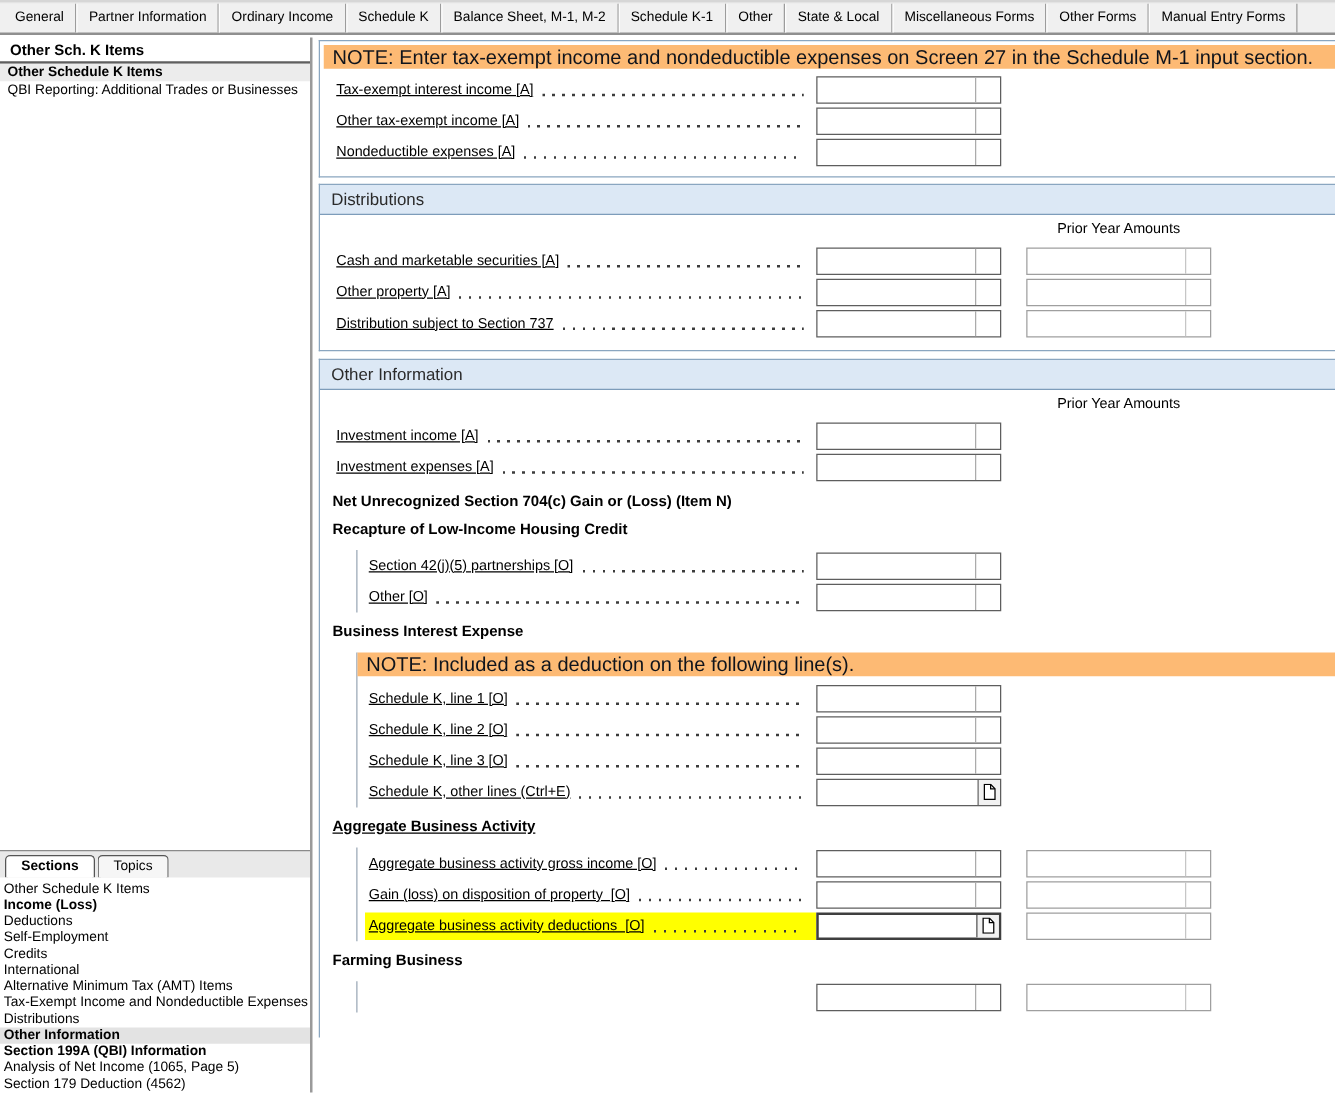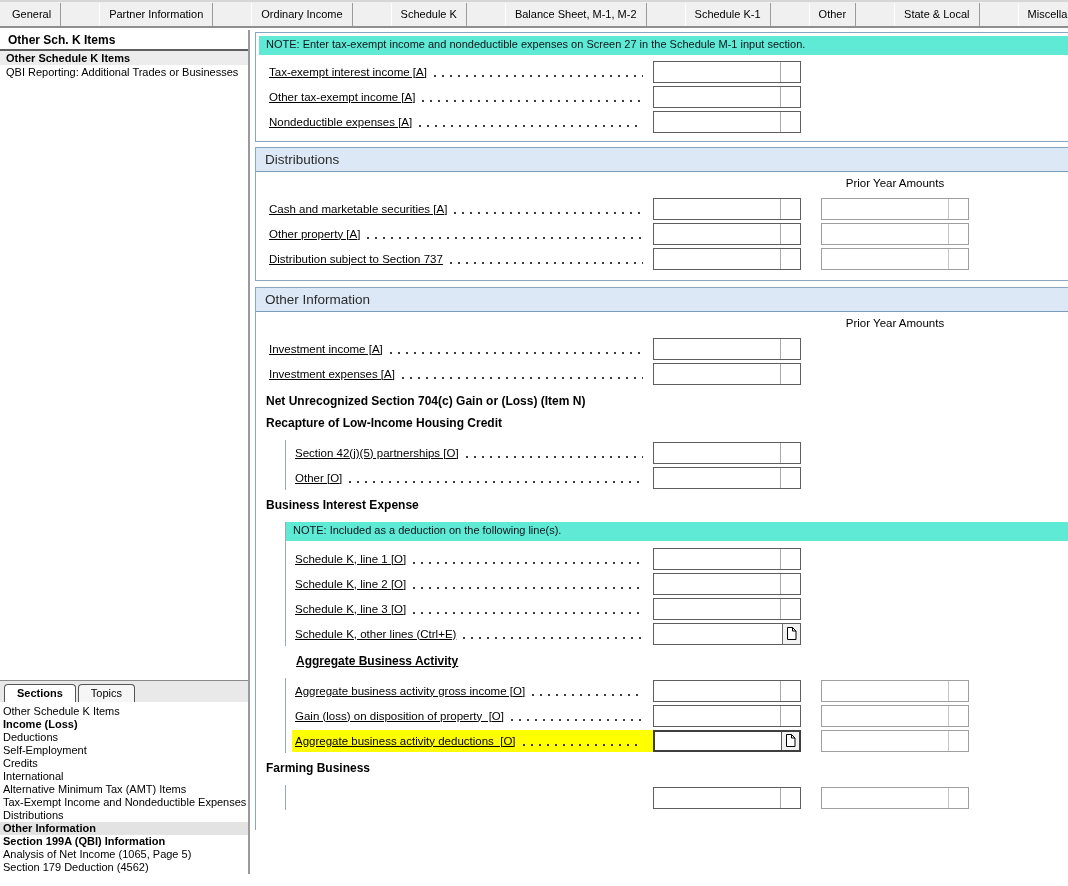--- a/index.html
+++ b/index.html
@@ -2,21 +2,21 @@
 <html><head>
 <meta charset="utf-8">
 <style>
   * { box-sizing: border-box; margin: 0; padding: 0; }
   html,body { width:1068px; height:886px; overflow:hidden; background:#fff;
               font-family:"Liberation Sans", sans-serif; color:#000; }
 
   
   .topedge { height:3px; background:#d6d6d6; border-bottom:1px solid #efefef; }
   .tabbar { height:25px; background:#f0f0f0; display:flex; align-items:stretch;
-            border-bottom:2px solid #8f8f8f; padding-left:3px;gap:38px; }
+            border-bottom:2px solid #8f8f8f; padding-left:3px; }
   .toptab { font-size:11px; line-height:22px; padding:0 9px; white-space:nowrap;
             border-right:1px solid #9c9c9c; border-left:1px solid #fdfdfd; cursor:default; }
   .toptab:first-child { border-left:none; }
 
   
   .sidebar { position:absolute; left:0; top:30px; bottom:12px; width:250px; background:#fff;
              border-right:2px solid #9a9a9a; display:flex; flex-direction:column; }
   .main { position:absolute; left:252px; top:30px; right:0; bottom:0; background:#fff; overflow:hidden; }
 
   
@@ -36,21 +36,21 @@
   .sec-item.selected { background:#e3e3e3; }
 
   
   .crumb { height:13px; background:#d2dae6; font-size:9px; font-weight:bold; color:#16202c;
            padding:1px 5px; border-bottom:1px solid #f4f6f9; white-space:pre; }
 
   .section { border:1px solid #8aa6c0; border-right:none; margin-left:3px; }
   .sec-header { background:#dce8f5; border-bottom:1px solid #7d9cba; font-size:13.5px;
                 color:#2b2b2b; padding:4px 8px 4px 9px; }
 
-  .note { background:#5eead4; font-size:11px; color:#10141c; padding:2px 6px 2px 7px;
+  .note { background:#fdba74; font-size:16px; color:#10141c; padding:2px 6px 2px 7px;
           height:19px; white-space:pre; }
   .note.top { margin:3px 0 4px 3px; }
   .group .note { margin:0 0 5px 0; }
 
   .row { display:flex; align-items:center; height:25px; padding-left:10px; padding-right:99px;text-decoration:underline; }
   .row.nopy { padding-right:267px; }
   .lblwrap { flex:1; display:flex; align-items:center; height:22px; padding:0 3px; min-width:0; }
   .row.hl .lblwrap { background:#ffff00; }
   .lbl { font-size:11.5px; white-space:pre; }
   .dots { flex:1; height:2px; margin:0 7px; transform:translateY(4px);
@@ -66,21 +66,21 @@
   .py::after { border-left-color:#c6c6c6; }
   .colgap { width:20px; flex:none; }
   .docbtn { position:absolute; top:0; bottom:0; right:0; width:18px; background:#f1f1f1;
             border-left:1px solid #6b6b6b; display:flex; align-items:center; justify-content:center; cursor:pointer; }
   .fbox.focus .docbtn { border-left:1px solid #555; }
 
   .pyhead { display:flex; justify-content:flex-end; padding-right:99px; margin-top:5px; height:15px; }
   .pyhead span { width:148px; text-align:center; font-size:11.5px; white-space:nowrap; }
 
   .subhead { font-size:12px; font-weight:bold; padding-left:10px; margin:8px 0 2px 0; white-space:pre; }
-  .subhead.ul span { text-decoration:underline;margin-left:30px; }
+  .subhead.ul span { text-decoration:underline; }
 
   .group { margin-left:29px; border-left:1px solid #9aa8b6; margin-top:10px; }
   .group .row { padding-left:6px; }
   .group .row.nopy { padding-right:267px; }
 
   .sec1 { margin-top:2px; padding-bottom:7px; }
   .sec2 { margin-top:5px; padding-bottom:9px; }
   .sec3 { margin-top:6px; padding-bottom:20px; border-bottom:none; }
   .rows-top { margin-top:4px; }
 </style>

